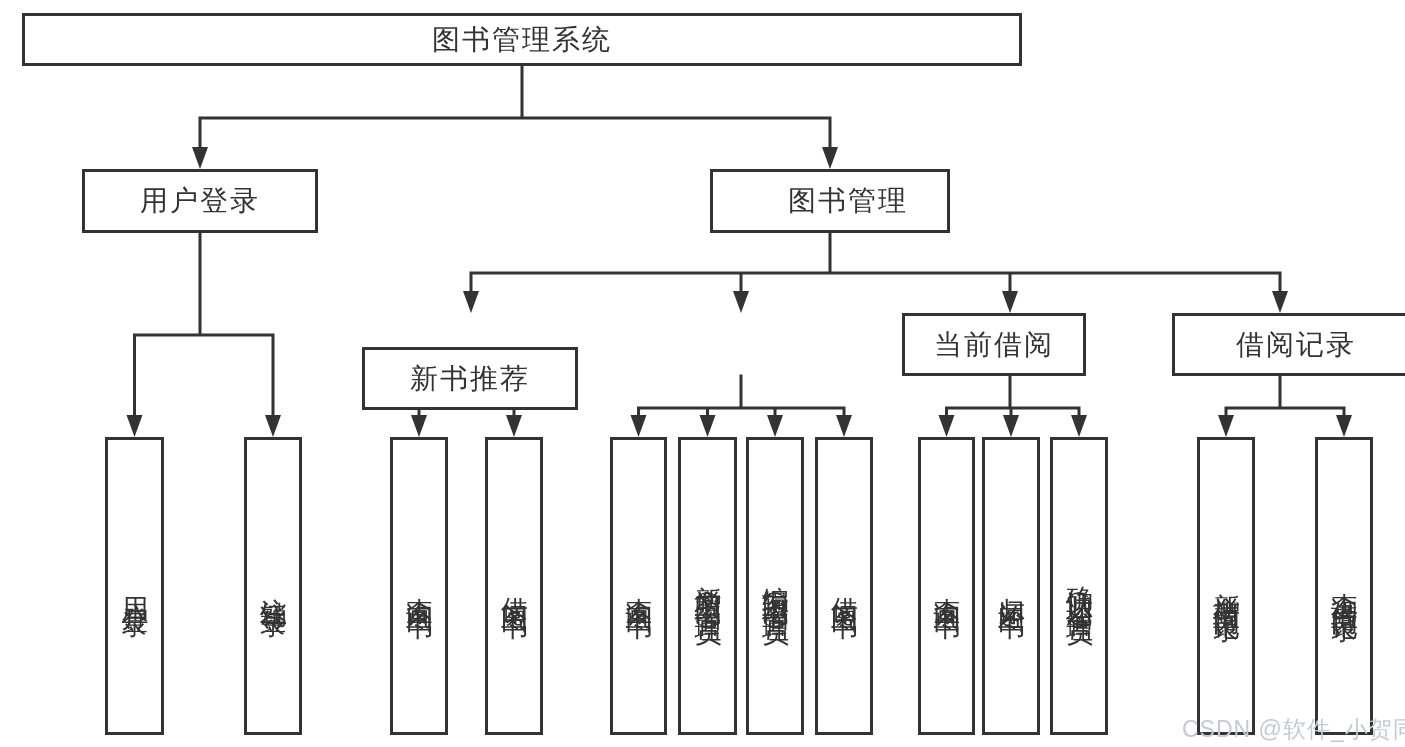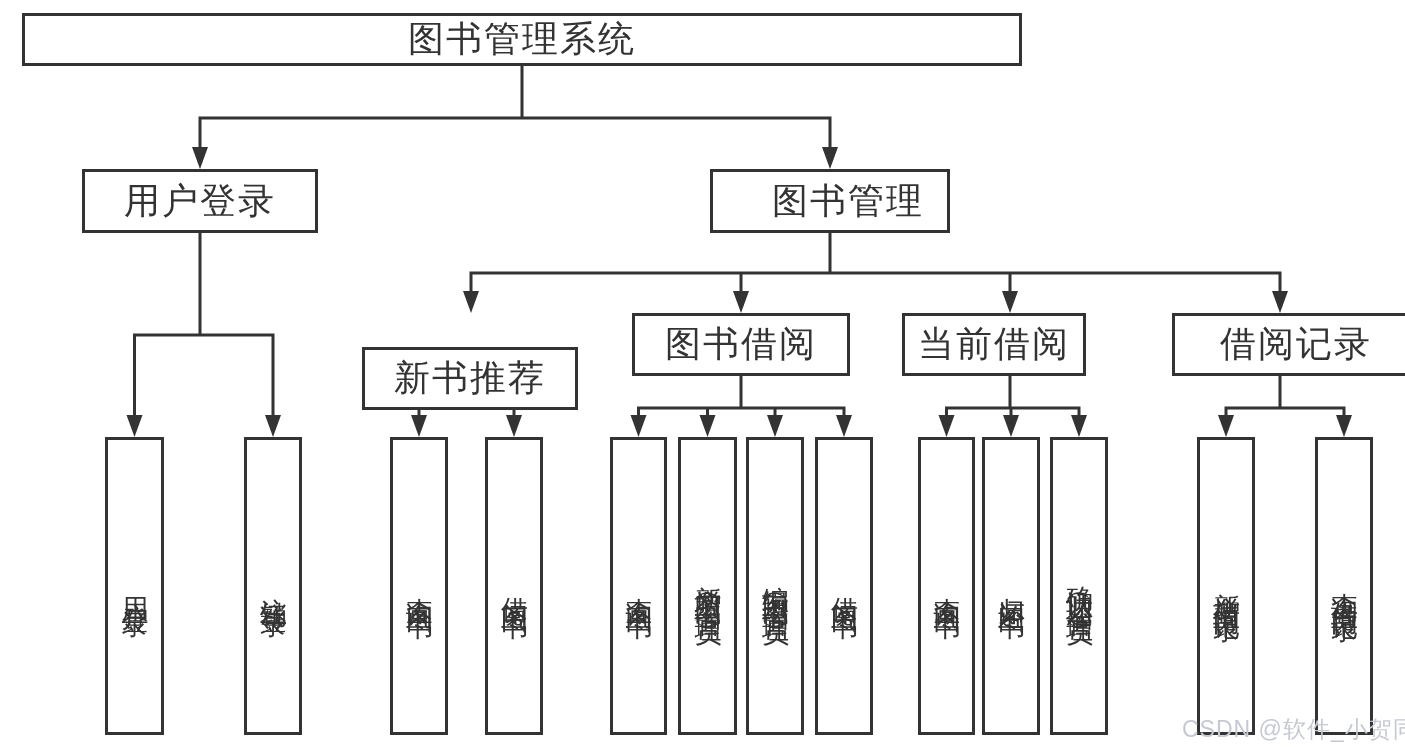--- a/index.html
+++ b/index.html
@@ -24,21 +24,21 @@
   .node {
     position: absolute;
     background: #ffffff;
     border: 3px solid #333333;
     display: flex;
     align-items: center;
     justify-content: center;
     z-index: 1;
   }
 
-  .hbox { font-size: 36px; letter-spacing: 2px; white-space: nowrap; }
+  .hbox { font-size: 28px; letter-spacing: 2px; white-space: nowrap; }
 
   .vbox .vtext {
     writing-mode: vertical-rl;
     text-orientation: mixed;
     font-size: 27px;
     letter-spacing: 5px;
     line-height: 1;
     white-space: nowrap;
   }
 
@@ -112,23 +112,20 @@
   <div class="node hbox" style="left:82px; top:169px; width:236px; height:64px;">
     <span>用户登录</span>
   </div>
   <div class="node hbox" style="left:710px; top:169px; width:240px; height:64px;padding-left:36px;">
     <span>图书管理</span>
   </div>
 
   <div class="node hbox" style="left:362px; top:313px; width:216px; height:63px;margin-top:34px;">
     <span>新书推荐</span>
   </div>
-  <div class="node hbox" style="left:632px; top:313px; width:218px; height:63px;">
-    <span>图书借阅</span>
-  </div>
   <div class="node hbox" style="left:902px; top:313px; width:184px; height:63px;">
     <span>当前借阅</span>
   </div>
   <div class="node hbox" style="left:1172px; top:313px; width:248px; height:63px;">
     <span>借阅记录</span>
   </div>
 
   <div class="node vbox" style="left:105px; top:437px; width:59px; height:298px;">
     <span class="vtext">用户登录</span>
   </div>

